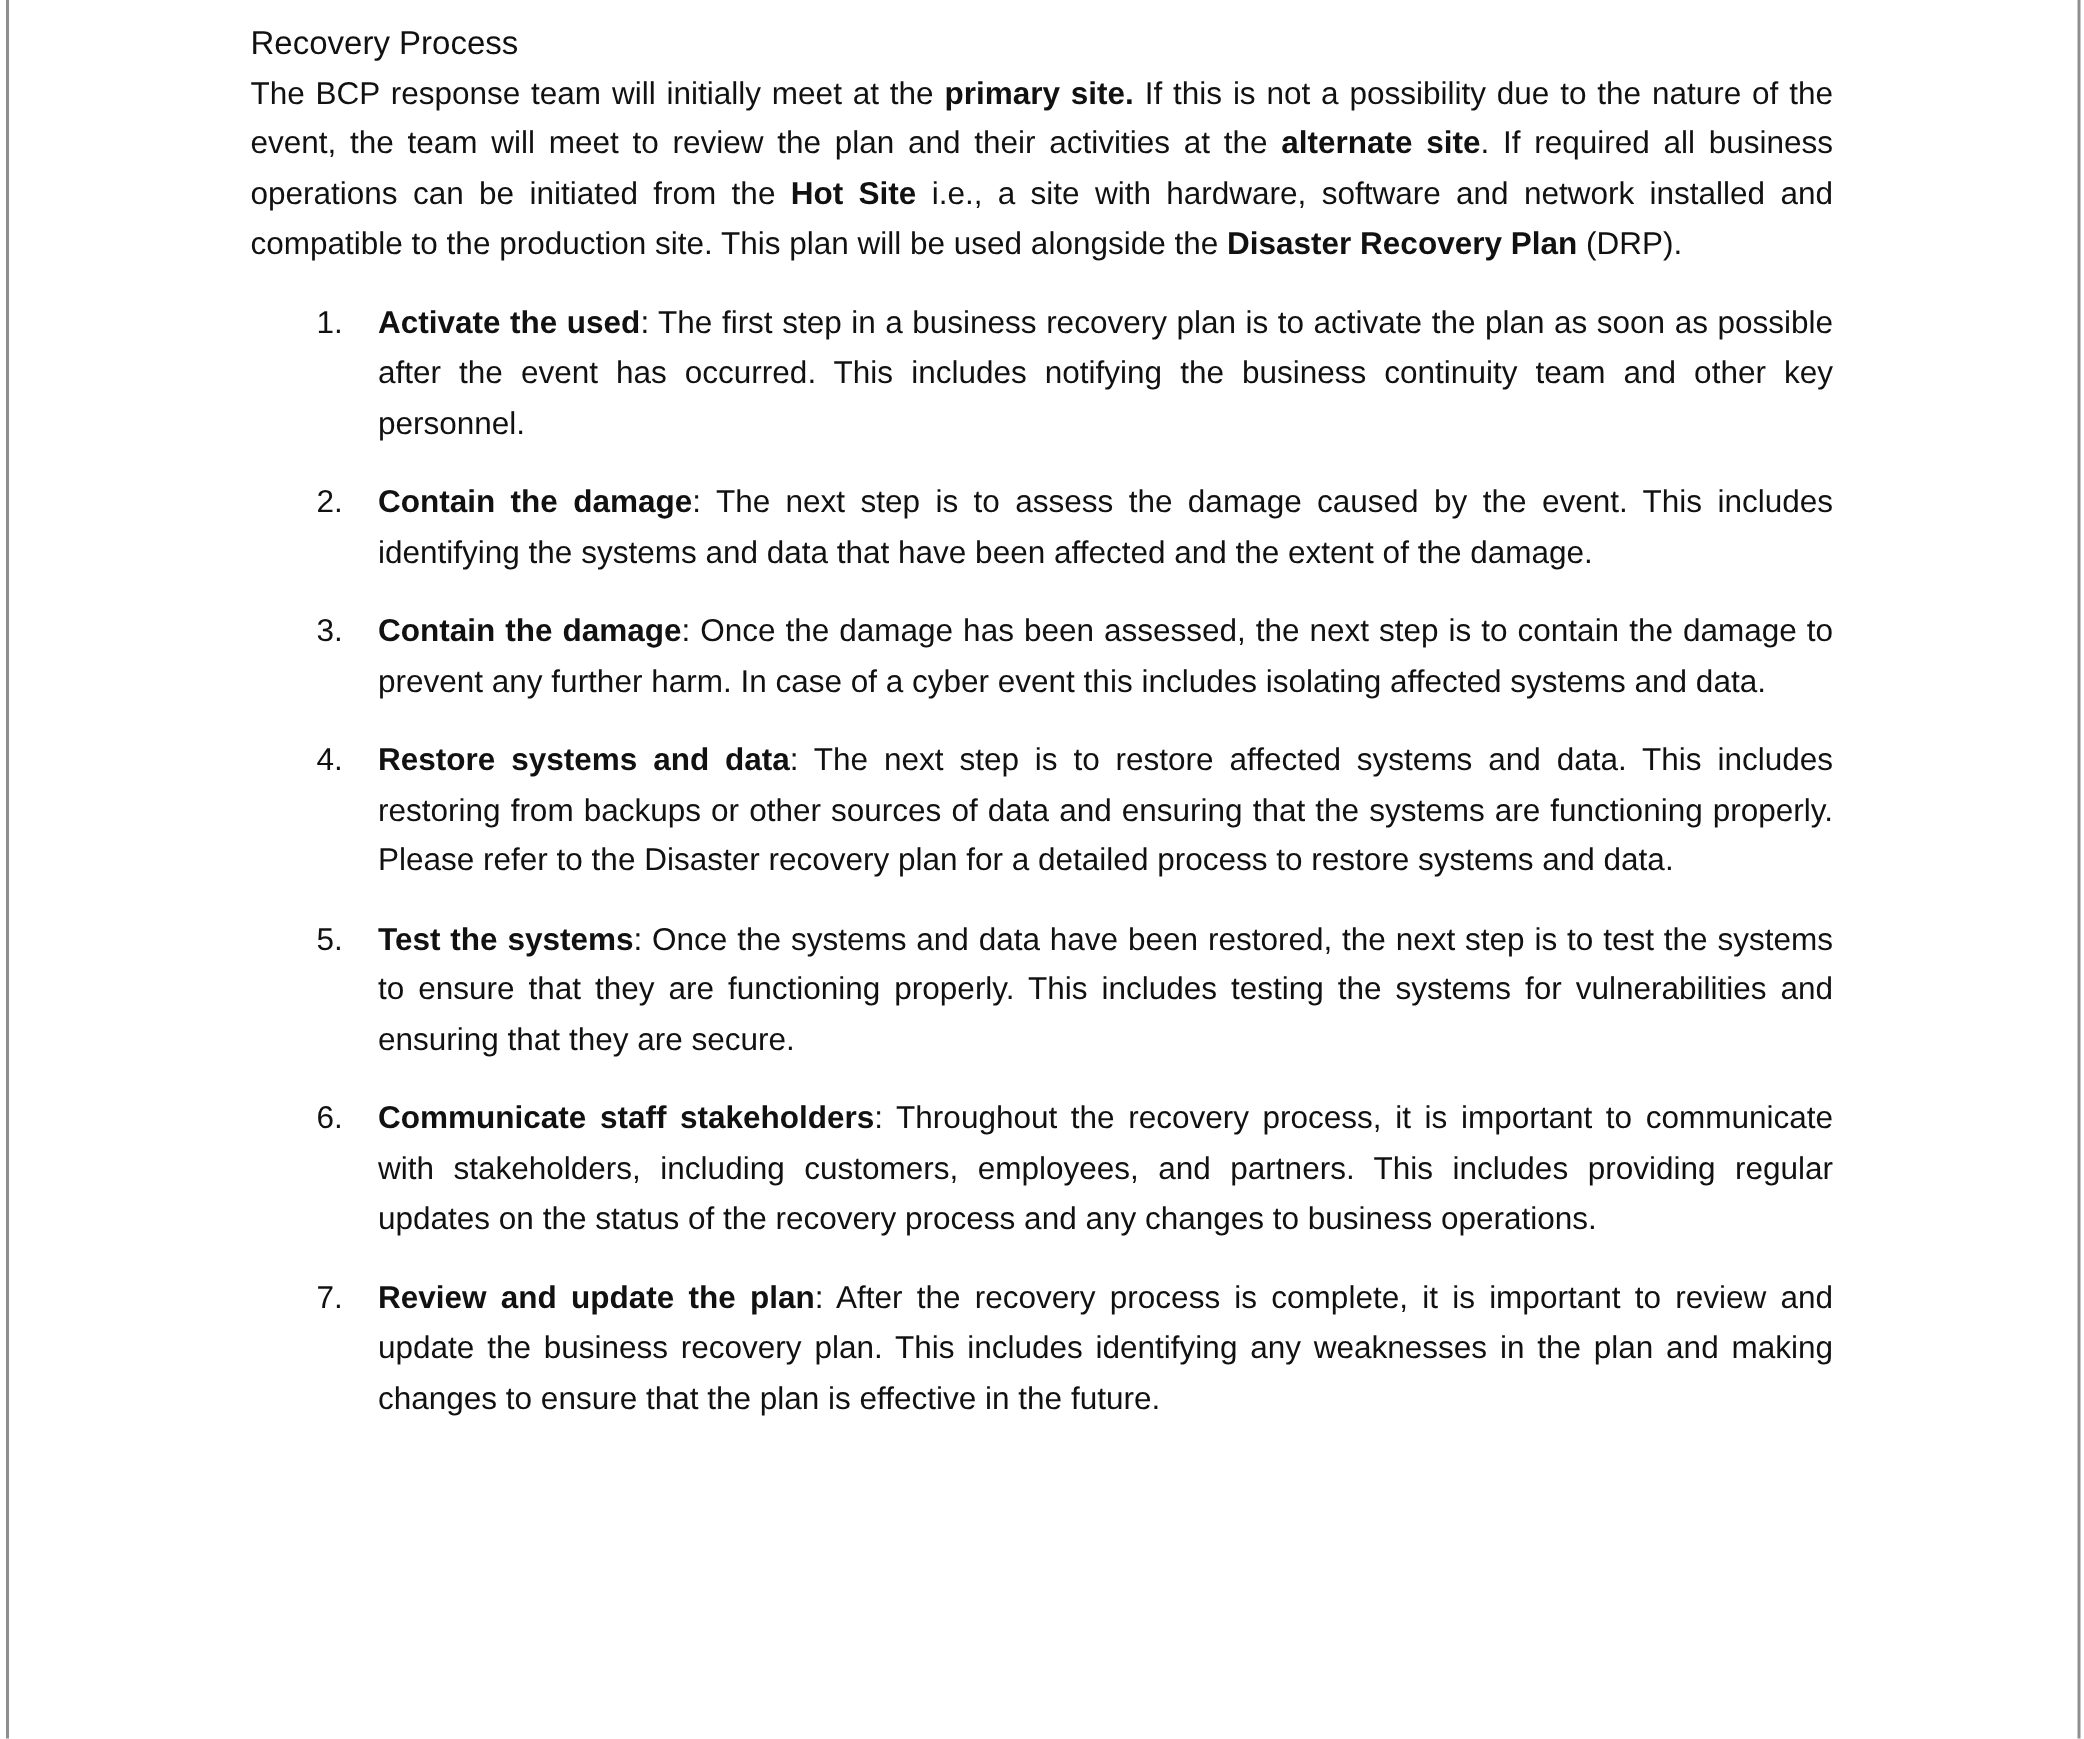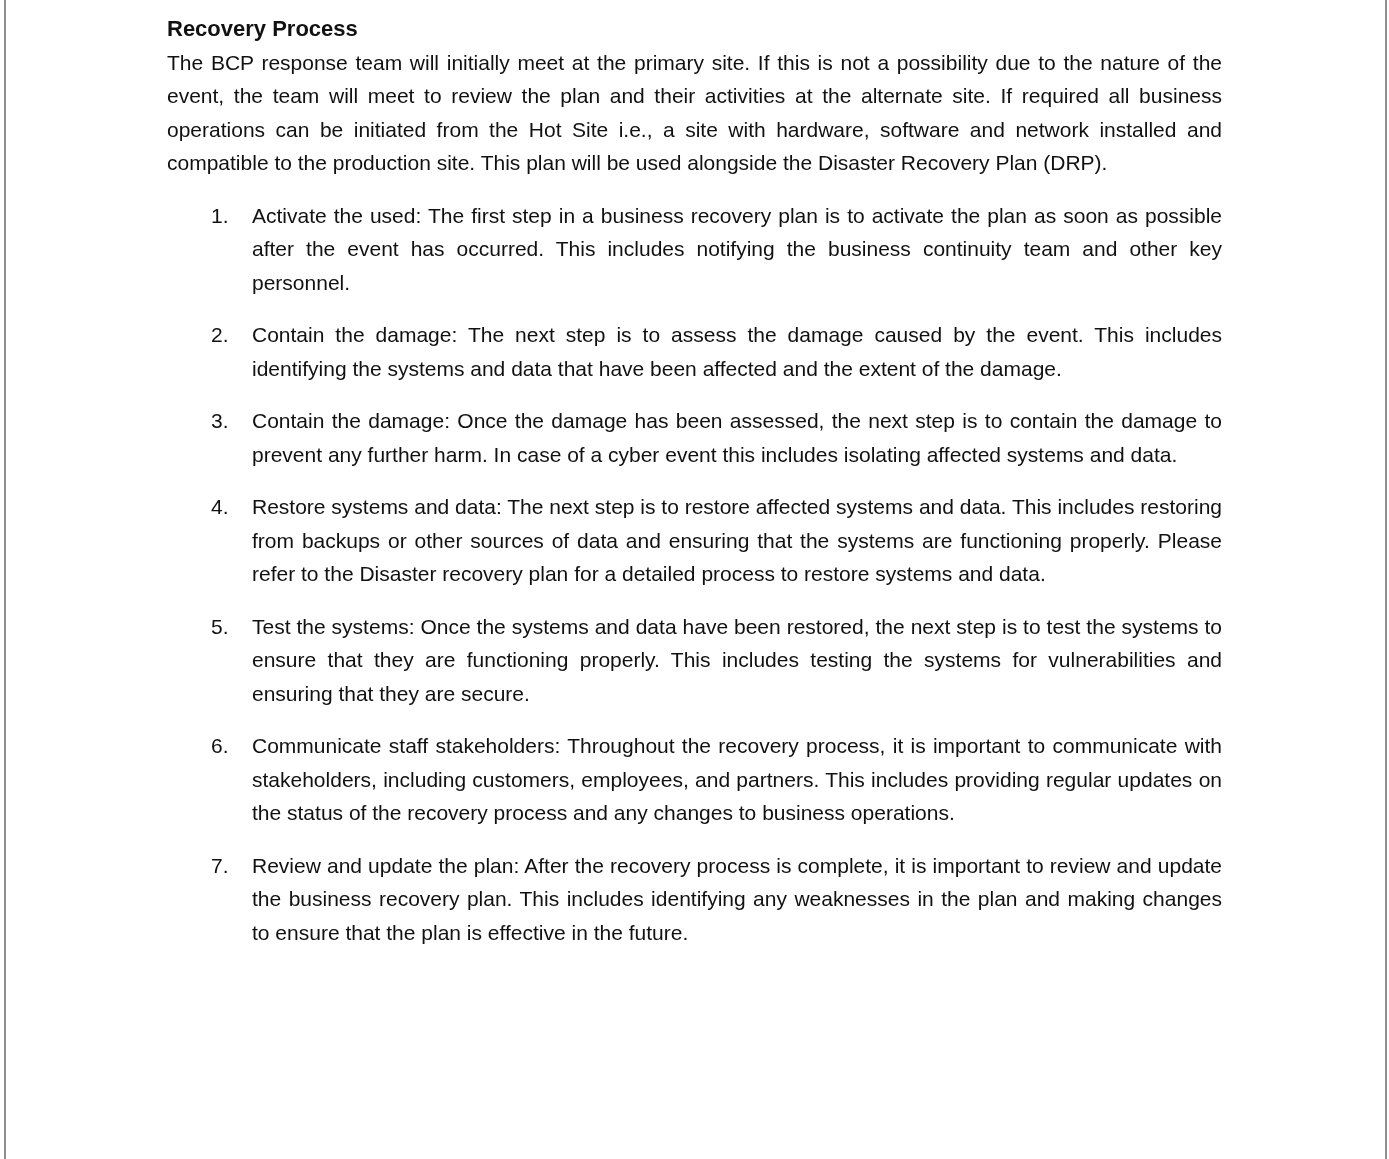--- a/index.html
+++ b/index.html
@@ -19,23 +19,23 @@
     position:absolute; top:0; bottom:0; width:2px;
     background:var(--page-edge);
   }
   .page-edge.left{ left:4px; }
   .page-edge.right{ left:1385px; }
   .content{
     position:absolute; top:0; left:0; right:0;
     padding:12px 167px 0 167px;
     font-size:21px; line-height:33.5px;
   }
-  .heading{ margin:0; font-size:22px; font-weight:bold; line-height:33.5px; }
+  .heading{ margin:0; font-size:22px; font-weight:normal; line-height:33.5px; }
   p.para{ margin:0 0 19px 0; text-align:justify; }
-  b{ font-weight:normal; }
+  b{ font-weight:bold; }
   .steps{ margin:0; }
   .step{
     display:flex; margin:0 0 19px 44px;
   }
   .step-num{ flex:none; width:41px; }
   .step-body{ flex:1; text-align:justify; }
 </style>
 </head>
 <body>
 

